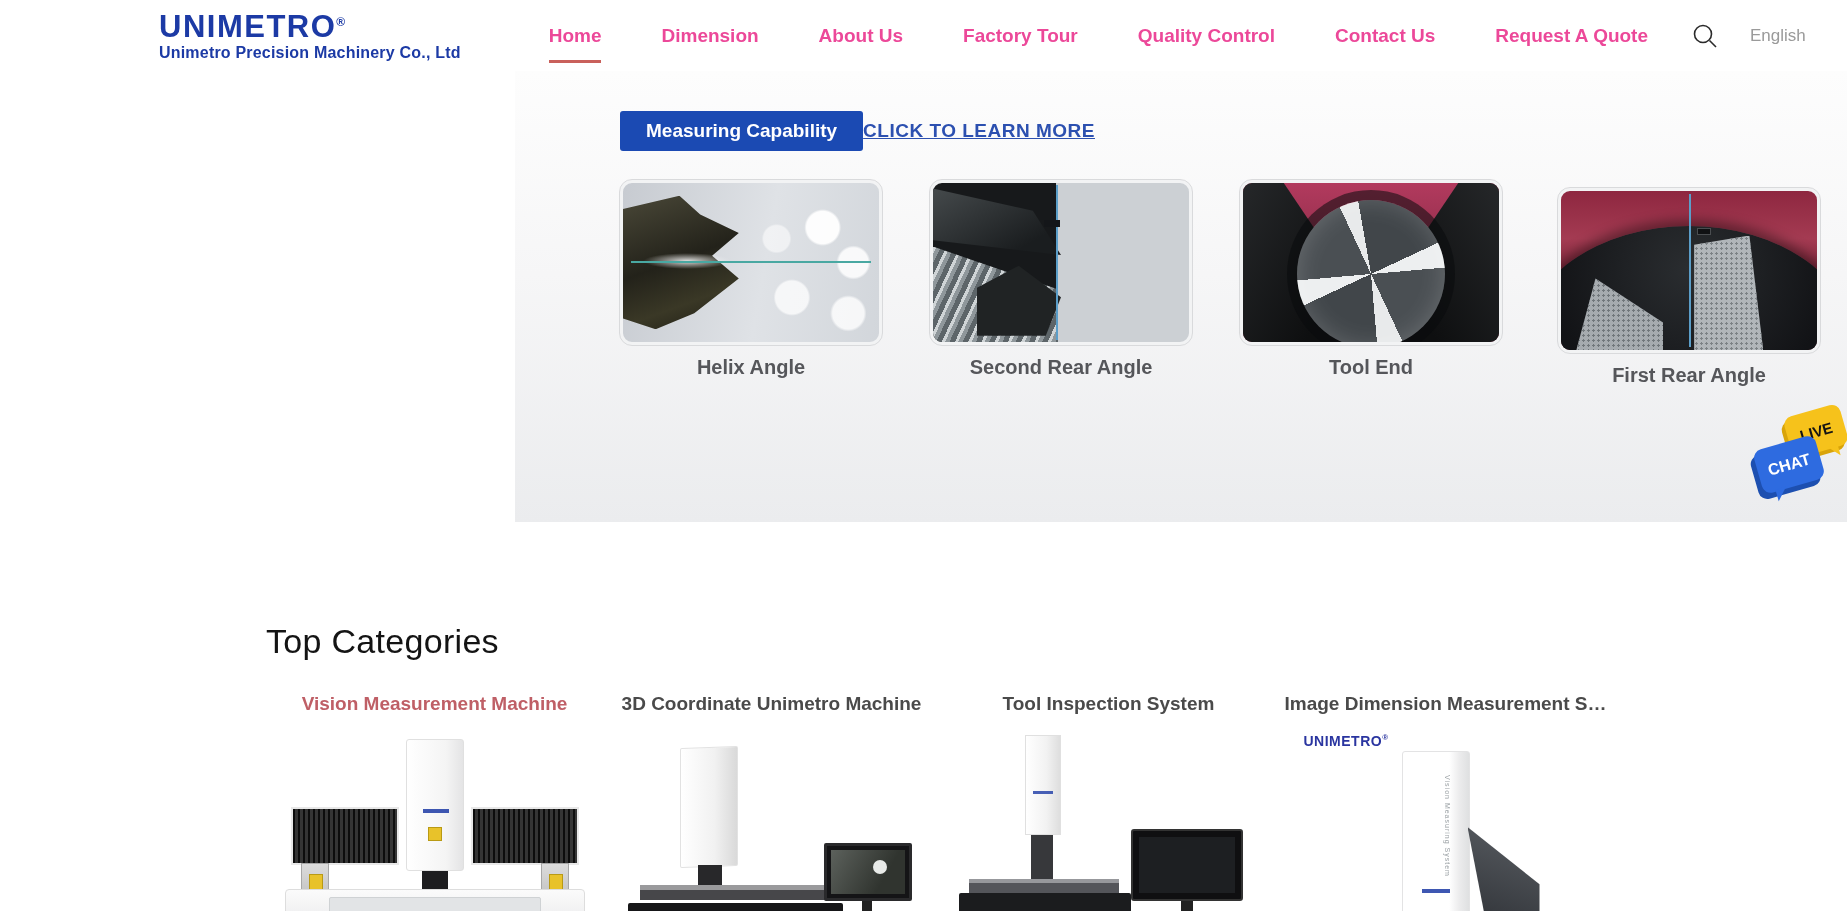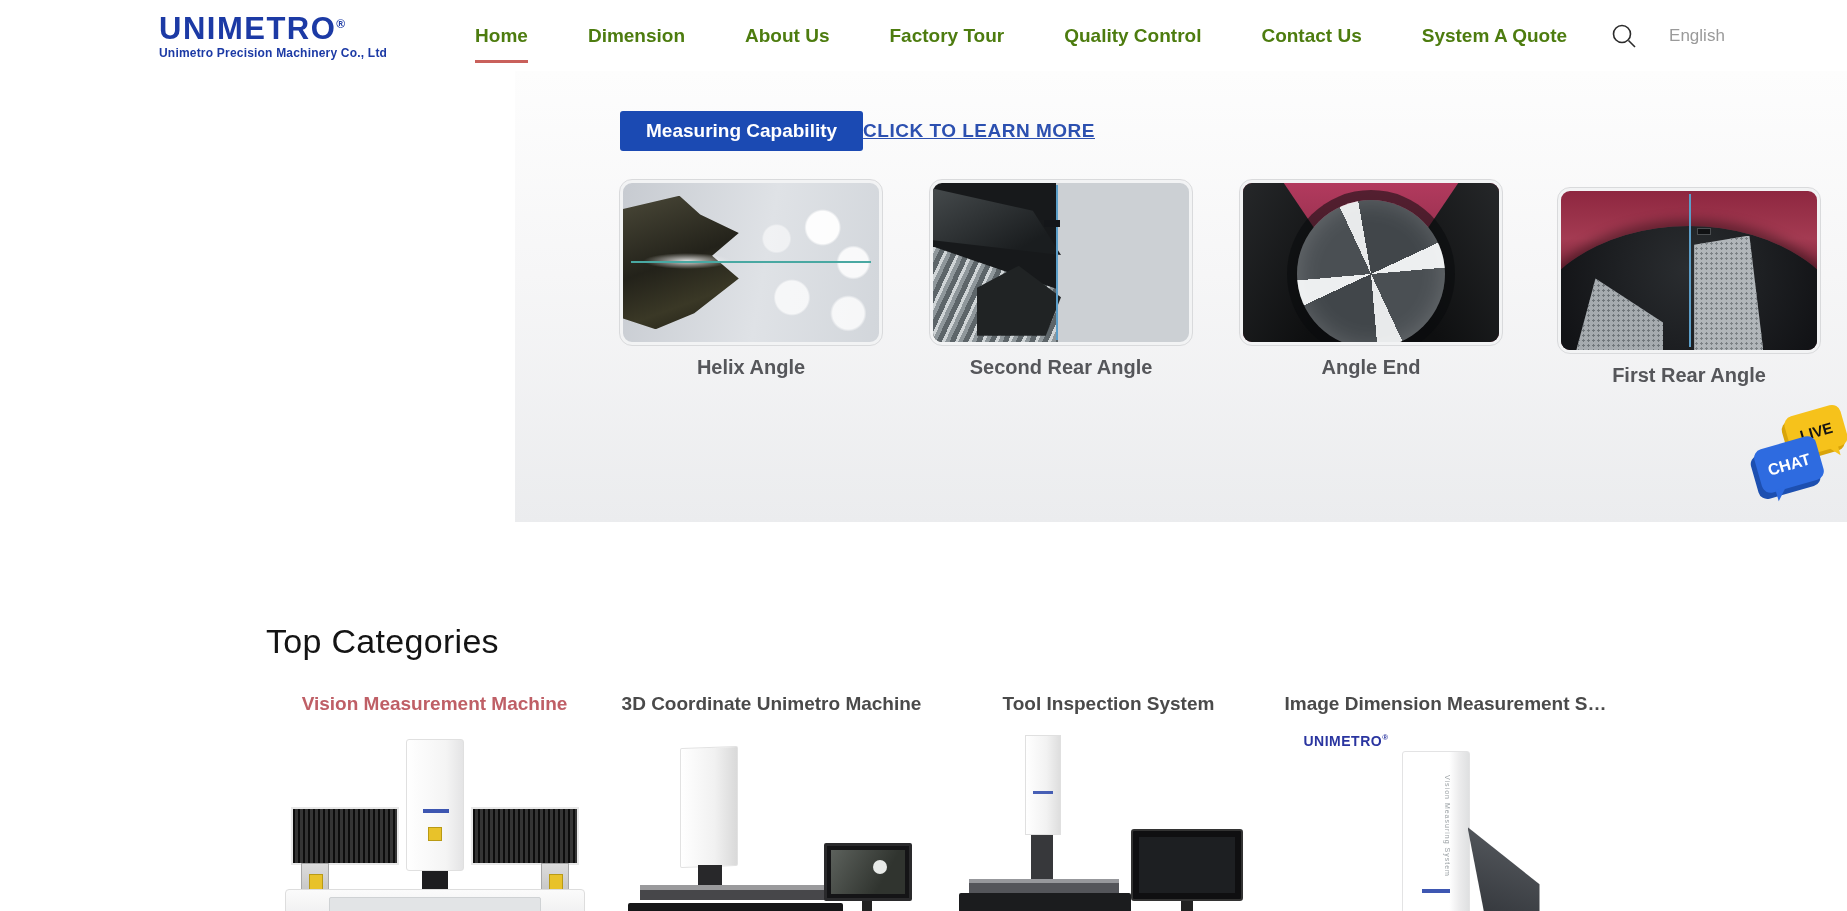--- a/index.html
+++ b/index.html
@@ -9,23 +9,23 @@
   }
   *{box-sizing:border-box;}
   html,body{margin:0;padding:0;}
   body{width:1847px;height:911px;overflow:hidden;background:#fff;font-family:"Liberation Sans",sans-serif;position:relative;}
 
   
   .header{height:71px;display:flex;align-items:center;position:relative;background:#fff;}
   .logo{margin-left:159px;line-height:1;cursor:pointer;}
   .logo-text{font-size:31px;font-weight:800;letter-spacing:1.5px;color:var(--brand-blue);}
   .logo-text sup{font-size:12px;font-weight:700;letter-spacing:0;}
-  .logo-tagline{font-size:12px;font-weight:700;color:var(--brand-blue);margin-top:3px;letter-spacing:.2px;}
+  .logo-tagline{font-size:16px;font-weight:700;color:var(--brand-blue);margin-top:3px;letter-spacing:.2px;}
   .nav{display:flex;gap:60px;margin-left:88px;align-items:center;}
-  .nav-item{position:relative;font-size:19px;font-weight:700;color:#4d7c0f;text-decoration:none;white-space:nowrap;cursor:pointer;}
+  .nav-item{position:relative;font-size:19px;font-weight:700;color:#ec4899;text-decoration:none;white-space:nowrap;cursor:pointer;}
   .nav-item.active::after{content:'';position:absolute;left:0;right:0;bottom:-16px;height:3px;background:var(--nav-underline);}
   .search-btn{margin-left:44px;cursor:pointer;display:flex;align-items:center;}
   .lang{margin-left:32px;font-size:17px;color:#9a9a9a;cursor:pointer;}
 
   
   .hero{position:absolute;left:515px;top:71px;width:1332px;height:451px;overflow:hidden;
     background:linear-gradient(180deg,#fdfdfd 0%,#f6f6f7 45%,#ebecee 100%);}
   .hero-inner{margin-left:105px;width:1192px;}
   .hero-title{margin:0;padding-top:58px;text-align:center;}
   .hero-title span{display:inline-block;font-size:47px;font-weight:700;color:var(--title-gray);transform:scaleX(.95);transform-origin:center;white-space:nowrap;}
@@ -154,21 +154,21 @@
     <div class="logo-text"><span>UNIMETRO</span><sup>®</sup></div>
     <div class="logo-tagline">Unimetro Precision Machinery Co., Ltd</div>
   </div>
   <nav class="nav">
     <a class="nav-item active">Home</a>
     <a class="nav-item">Dimension</a>
     <a class="nav-item">About Us</a>
     <a class="nav-item">Factory Tour</a>
     <a class="nav-item">Quality Control</a>
     <a class="nav-item">Contact Us</a>
-    <a class="nav-item">System A Quote</a>
+    <a class="nav-item">Request A Quote</a>
   </nav>
   <div class="search-btn">
     <svg width="26" height="26" viewBox="0 0 26 26" fill="none">
       <circle cx="11" cy="11" r="8.5" stroke="#2b2b2b" stroke-width="1.6"></circle>
       <line x1="17.5" y1="17.5" x2="24" y2="24" stroke="#2b2b2b" stroke-width="1.6"></line>
     </svg>
   </div>
   <div class="lang">English</div>
 </header>
 
@@ -196,21 +196,21 @@
           <i class="s2-tag"></i>
         </div>
         <figcaption>Second Rear Angle</figcaption>
       </figure>
       <figure class="slide" style="margin:0">
         <div class="shot s3">
           <i class="s3-armL"></i>
           <i class="s3-armR"></i>
           <i class="s3-disc"></i>
         </div>
-        <figcaption>Angle End</figcaption>
+        <figcaption>Tool End</figcaption>
       </figure>
       <figure class="slide" style="margin:8px">
         <div class="shot s4">
           <i class="s4-disc"></i>
           <i class="s4-gL"></i>
           <i class="s4-gR"></i>
           <i class="s4-line"></i>
           <i class="s4-tag"></i>
         </div>
         <figcaption>First Rear Angle</figcaption>

